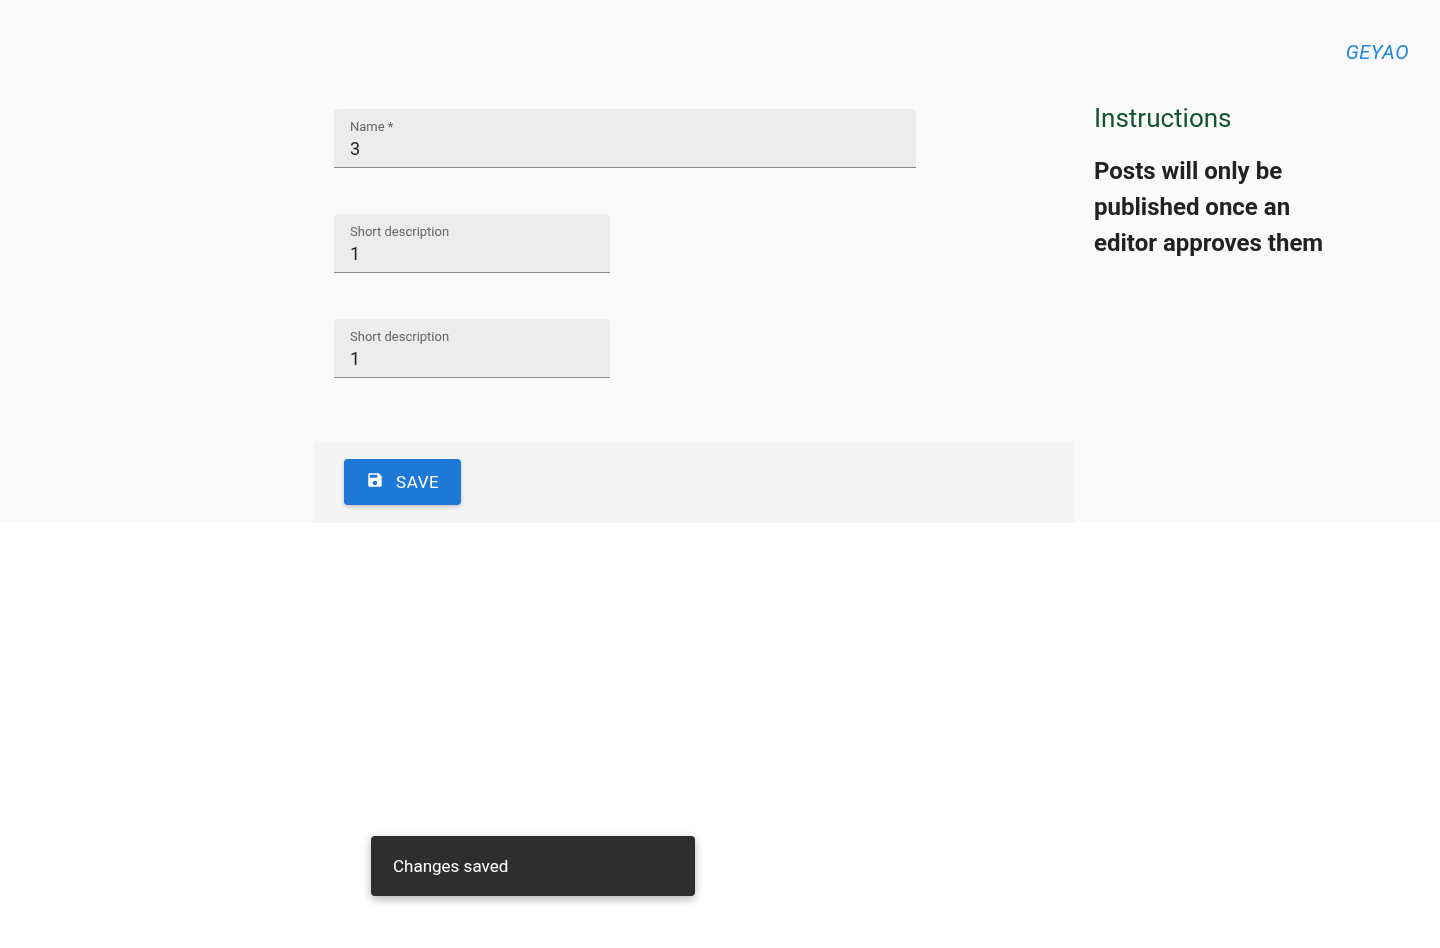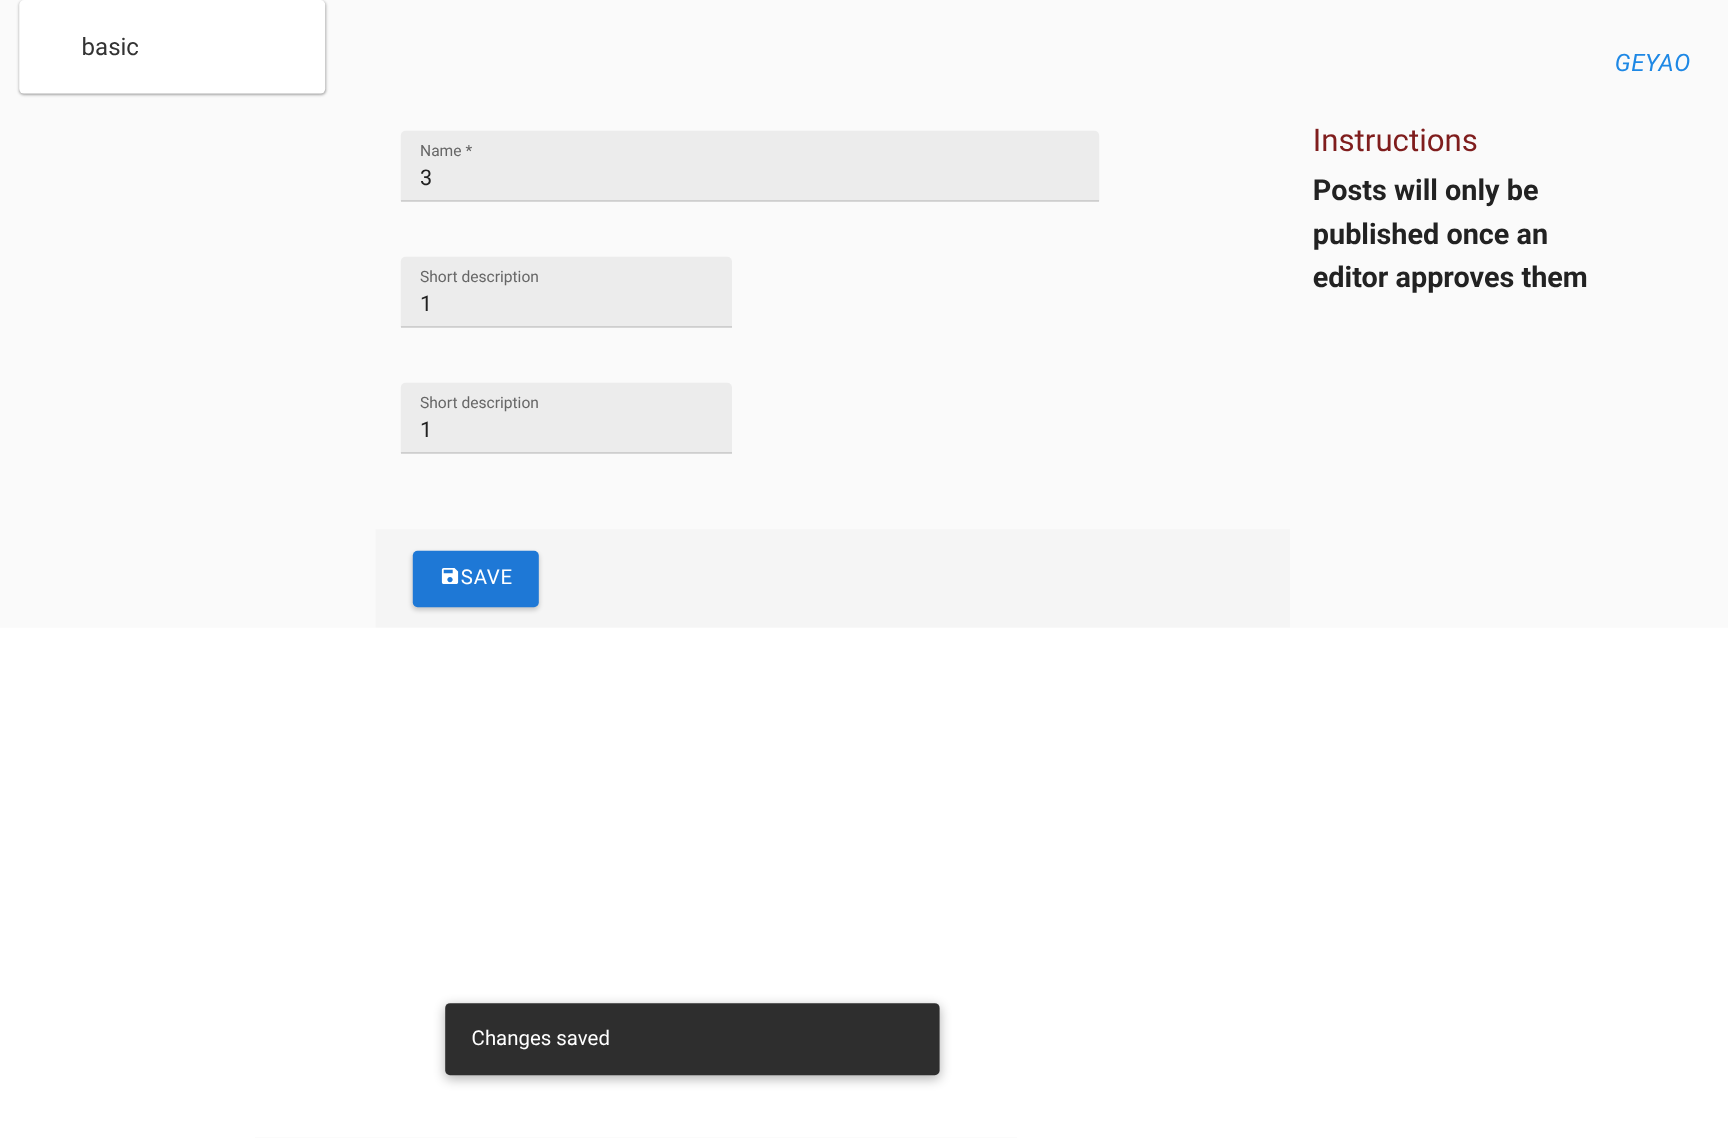--- a/index.html
+++ b/index.html
@@ -93,72 +93,70 @@
     .save-button {
       background: #1e78d6;
       color: #ffffff;
       border: none;
       border-radius: 4px;
       padding: 12px 22px;
       font-size: 17px;
       letter-spacing: 0.6px;
       display: inline-flex;
       align-items: center;
+      gap: 12px;
       cursor: pointer;
       box-shadow: 0 2px 4px rgba(0,0,0,0.2);
       font-family: inherit;
     }
     .save-icon-svg {
       width: 18px;
       height: 18px;
       fill: #ffffff;
     }
     .instructions-panel {
       position: absolute;
       left: 1094px;
       top: 103px;
       width: 260px;
     }
     .instructions-title {
       font-size: 26px;
-      color: #7f1d1d;
-      margin-bottom: 8px;
+      color: #14532d;
+      margin-bottom: 20px;
       font-weight: 400;
     }
     .instructions-body {
       font-size: 24px;
       color: #222;
       line-height: 1.5;
       font-weight: bold;
     }
     .bottom-white {
       background: #ffffff;
       height: 425px;
       width: 100%;
     }
     .snackbar {
       position: absolute;
       left: 371px;
       top: 836px;
-      width: 412px;
+      width: 324px;
       background: #2e2e2e;
       color: #ffffff;
       border-radius: 4px;
       padding: 20px 22px;
       font-size: 17px;
       box-shadow: 0 3px 10px rgba(0,0,0,0.3);
     }
   </style>
 </head>
 <body>
 
 <div class="top-section">
-  <div class="card-tab">
-    <span>basic</span>
-  </div>
 
   <div class="header-link">
     <span>GEYAO</span>
   </div>
 
   <div class="main-content">
     <div class="form-field form-field-wide">
       <span class="field-label">Name *</span>
       <input type="text" class="field-value" value="3" style="">
     </div>

